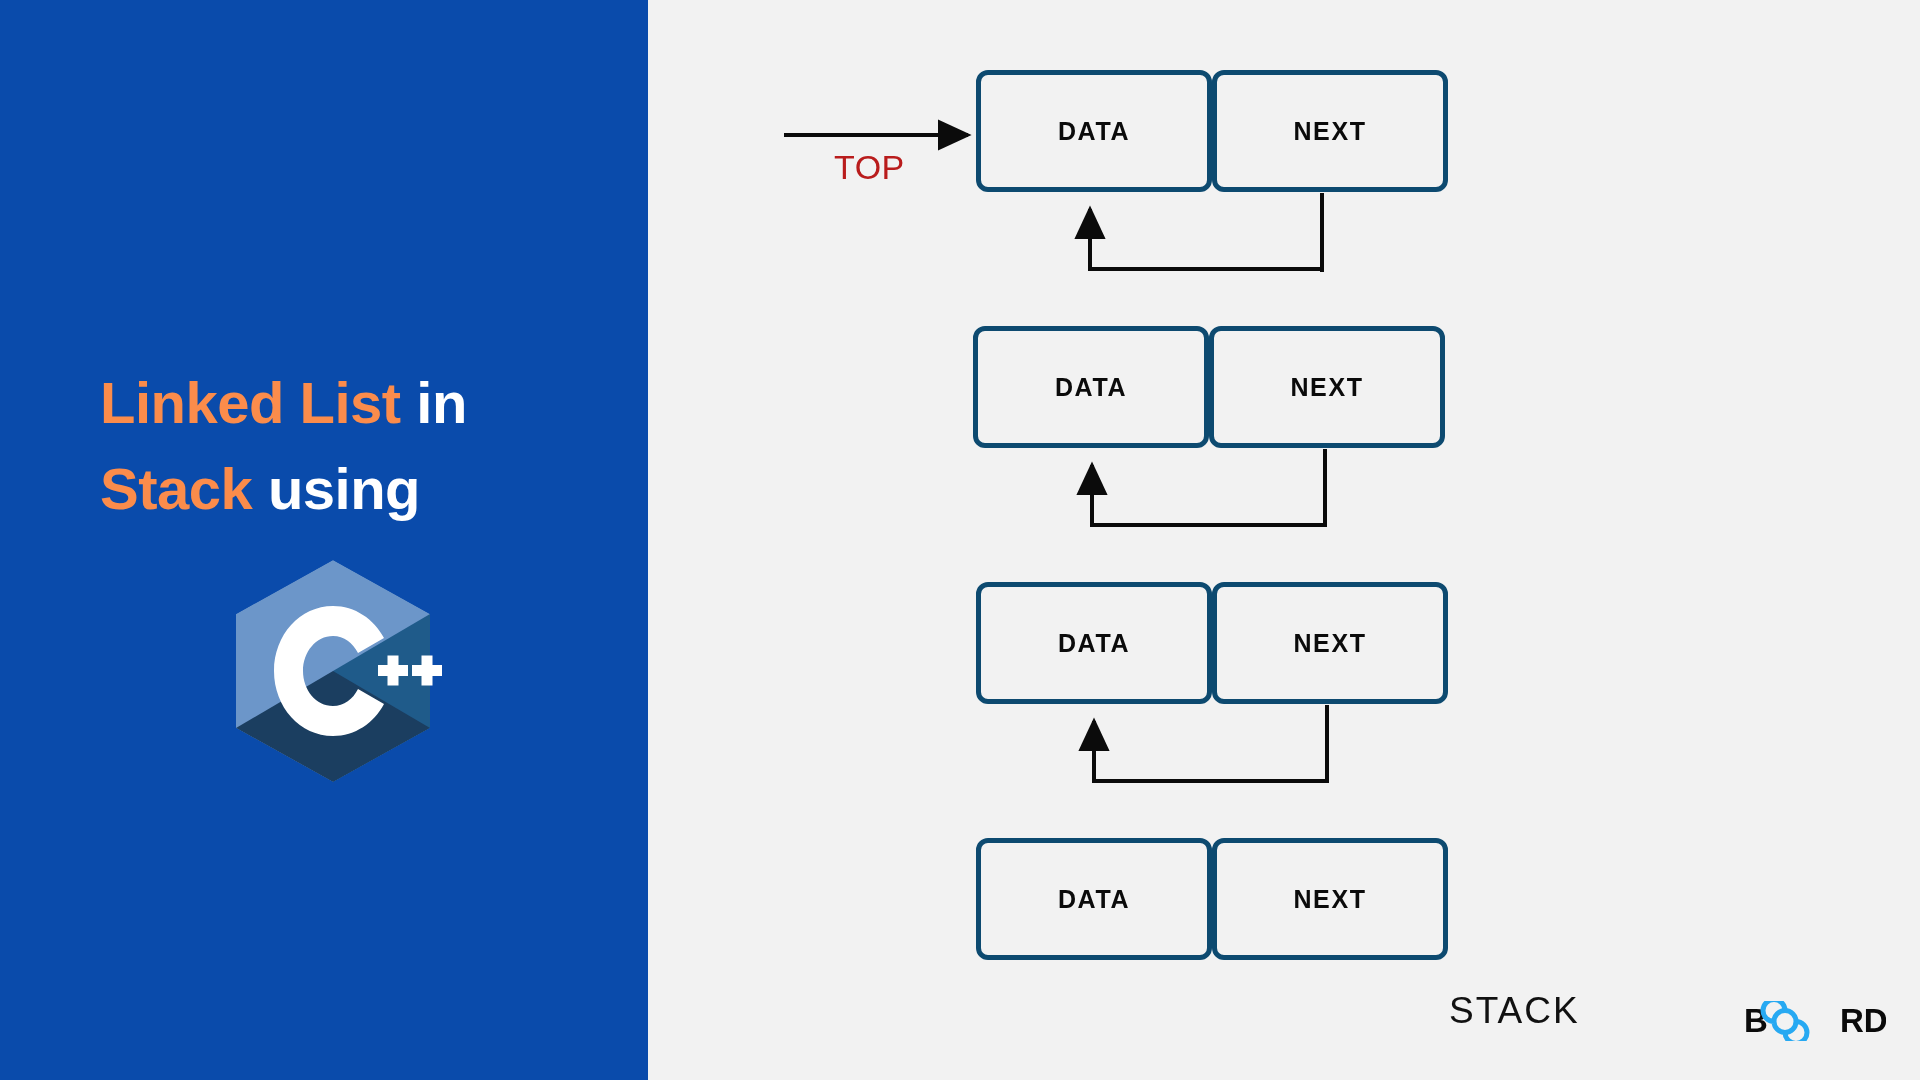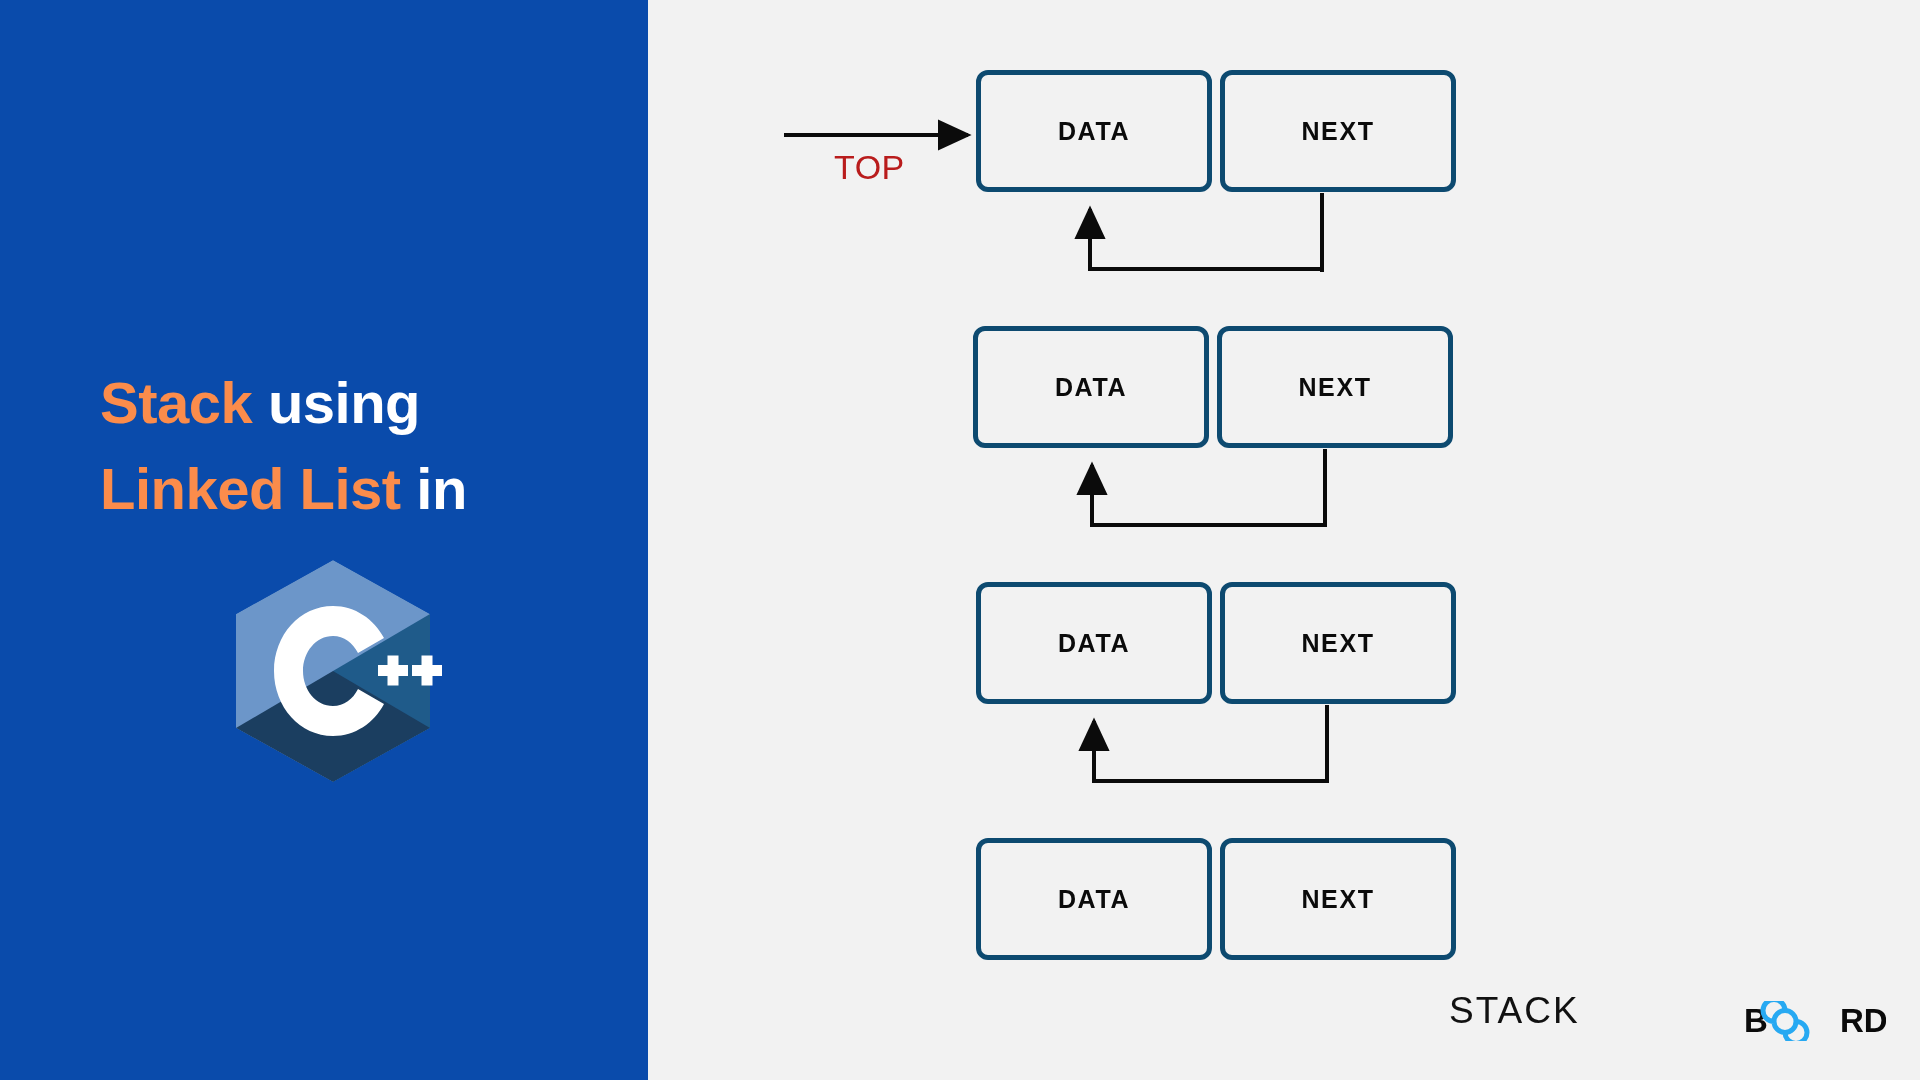--- a/index.html
+++ b/index.html
@@ -60,21 +60,20 @@
     position: absolute;
     left: 648px;
     top: 0;
     width: 1272px;
     height: 1080px;
   }
 
   .node-row {
     position: absolute;
     display: flex;
-    gap: 8px;
   }
   .cell {
     width: 236px;
     height: 122px;
     border: 5px solid #0D4A70;
     border-radius: 12px;
     background: #F2F2F2;
     display: flex;
     align-items: center;
     justify-content: center;
@@ -124,24 +123,24 @@
 </style>
 </head>
 <body>
 
 <div id="stage">
 
   <div id="left-panel">
 
     <div id="title-block">
       <div class="title-line">
+        <span class="t-orange">Linked List</span><span class="t-white"> in</span>
+      </div>
+      <div class="title-line">
         <span class="t-orange">Stack</span><span class="t-white"> using</span>
-      </div>
-      <div class="title-line">
-        <span class="t-orange">Linked List</span><span class="t-white"> in</span>
       </div>
     </div>
 
     <svg id="cpp-logo" viewBox="0 0 222 230">
       <defs>
         <clipPath id="hexclip">
           <path d="M111 4 L208 58 L208 172 L111 226 L14 172 L14 58 Z"></path>
         </clipPath>
       </defs>
       <g clip-path="url(#hexclip)">

